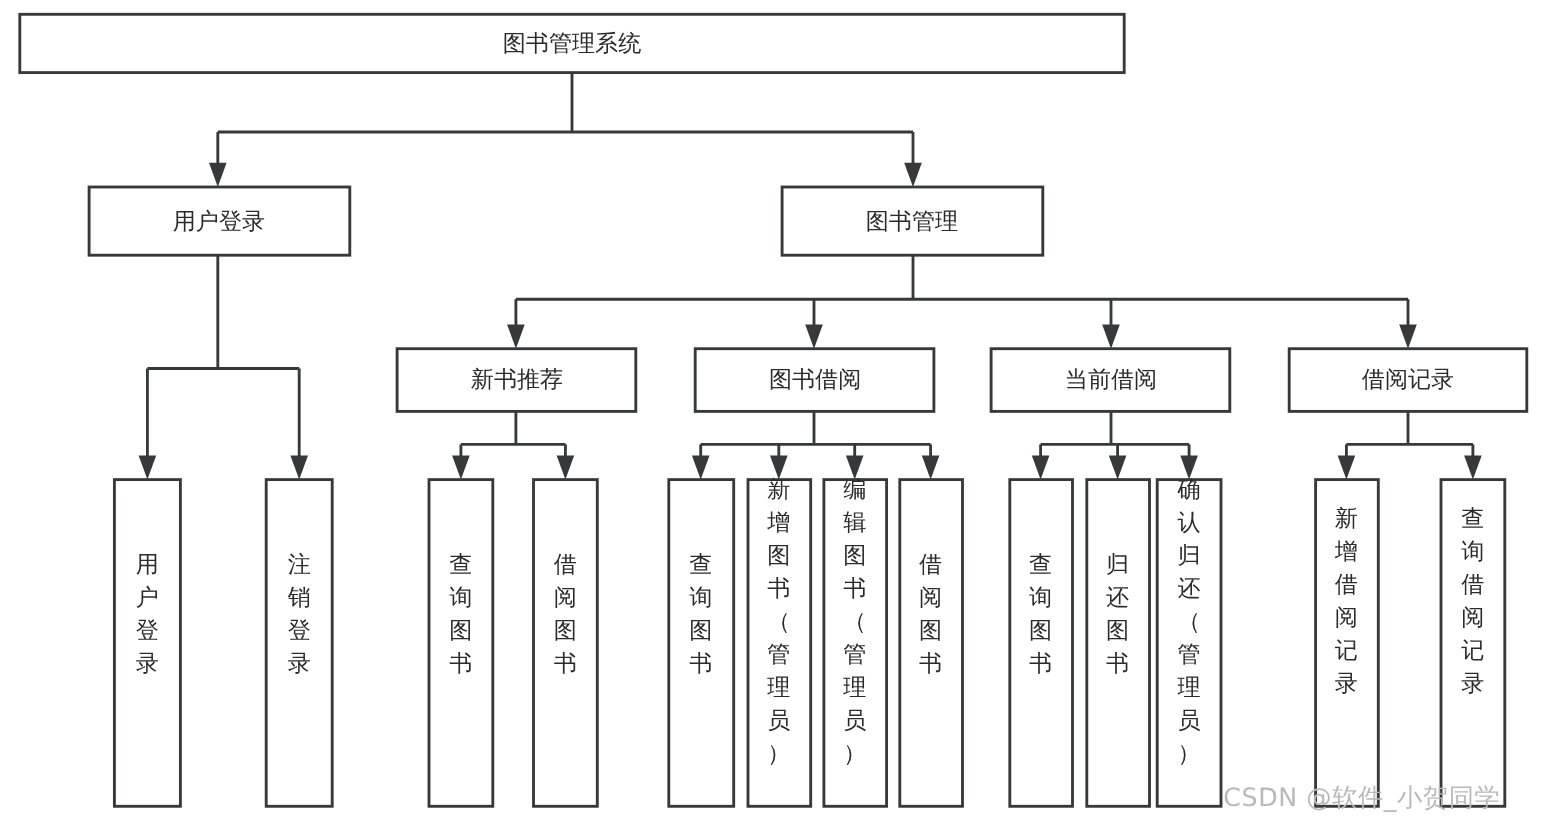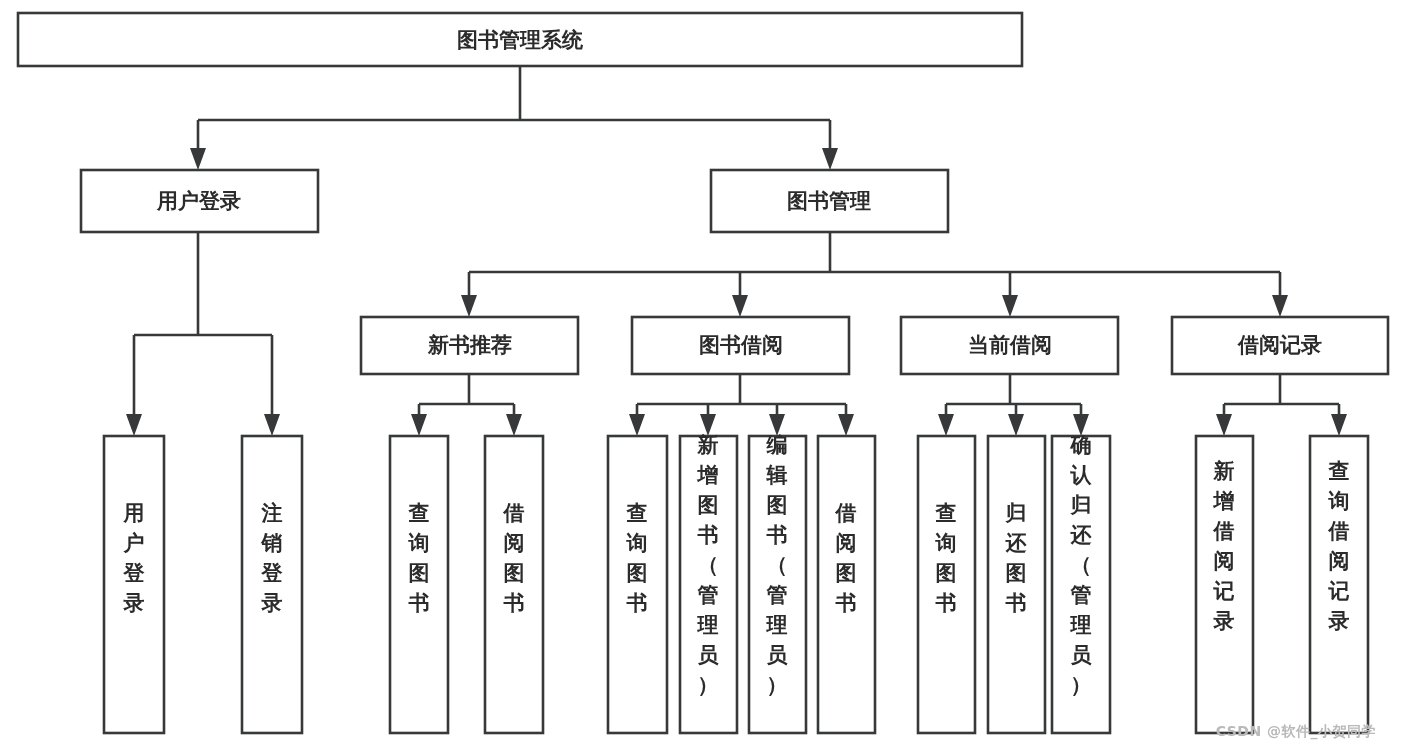--- a/index.html
+++ b/index.html
@@ -11,21 +11,20 @@
     width: 1405px;
     height: 747px;
     font-family: "DejaVu Sans", "Liberation Sans", sans-serif;
     overflow: hidden;
     position: relative;
   }
   #diagram-root {
     position: relative;
     width: 1386px;
     height: 747px;
-    font-weight: bold;
   }
   svg.diagram-canvas {
     position: absolute;
     top: 0;
     left: 0;
     width: 1405px;
     height: 747px;
     display: block;
   }
   .node-box {
@@ -51,24 +50,24 @@
     dominant-baseline: middle;
   }
   .node-label-v {
     font-family: "DejaVu Sans", "Liberation Sans", sans-serif;
     font-size: 21px;
     fill: #2b2b2b;
     text-anchor: middle;
   }
   .watermark-text {
     position: absolute;
-    right: 10px;
+    right: 22px;
     bottom: 6px;
     font-family: "DejaVu Sans", "Liberation Sans", sans-serif;
-    font-size: 14px;
+    font-size: 23px;
     color: #b9b9b9;
     white-space: nowrap;
     letter-spacing: 0.5px;
     user-select: none;
   }
 </style>
 </head>
 <body>
 
 <div id="diagram-root">

